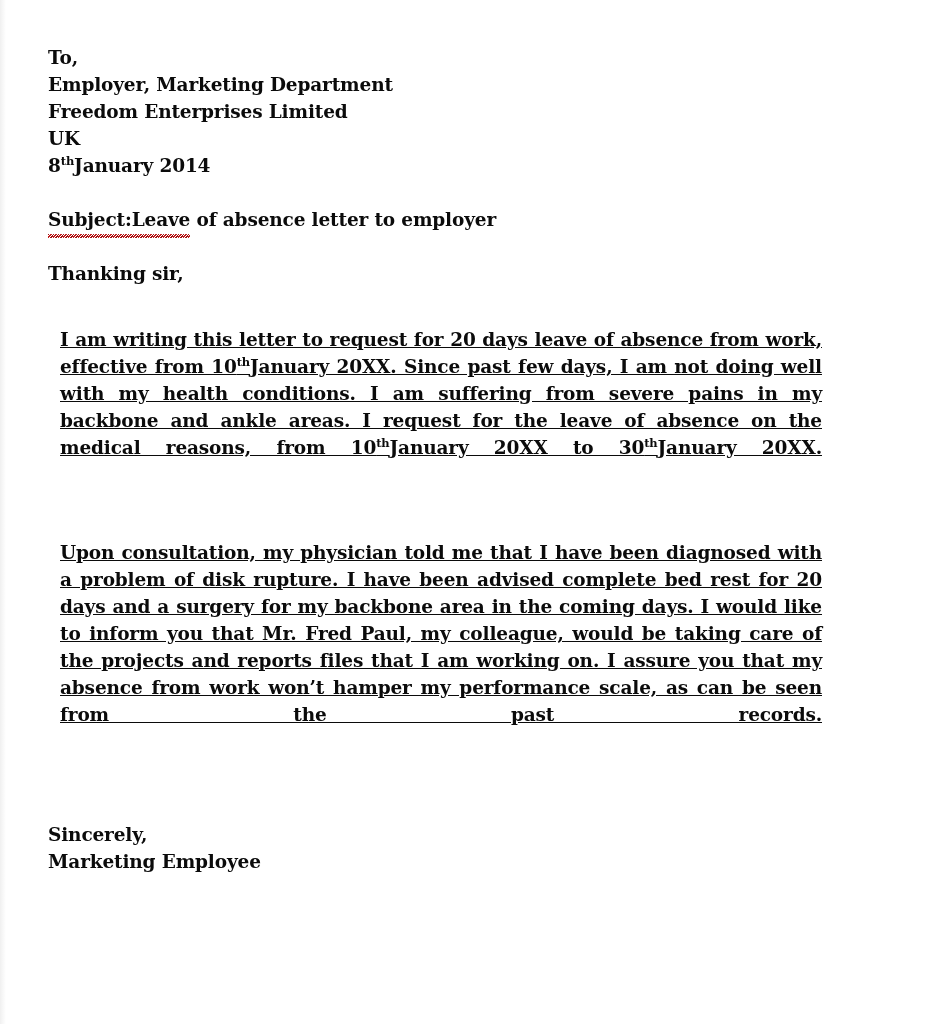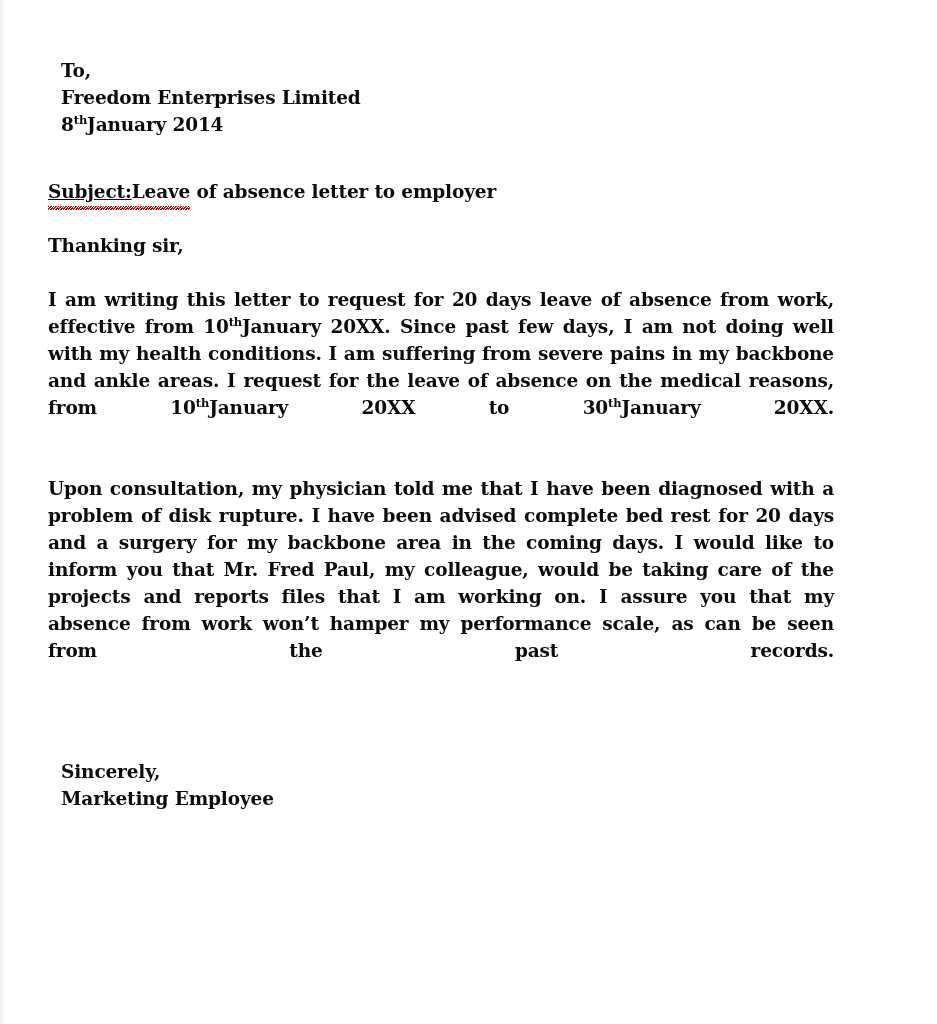--- a/index.html
+++ b/index.html
@@ -43,42 +43,42 @@
     font-family: "DejaVu Serif", "Liberation Serif", serif;
     font-weight: 700;
     font-size: 18.5px;
     line-height: 27px;
     color: #0b0b0b;
     letter-spacing: -0.15px;
     -webkit-font-smoothing: none;
   }
 
   .block {
-    margin: 13px;
+    margin: 0;
   }
 
   .para {
     text-align: justify;
     text-justify: inter-word;
-    margin: 0;
+    margin: 12px;
+    text-decoration: underline;
   }
 
   
   .para::after {
     content: "";
     display: inline-block;
     width: 100%;
   }
 
   .spacer {
     height: 27px;
   }
 
   .subject-label {
-    text-decoration: underline;
     text-underline-offset: 1px;
   }
 
   
   .squiggle {
     position: relative;
     display: inline-block;
   }
   .squiggle::after {
     content: "";
@@ -108,21 +108,23 @@
 </head>
 <body>
 
 <div class="scan-edge-left"></div>
 
 <div class="page">
   <div class="letter">
 
     <div class="block">
       <div class="line">To,</div>
+      <div class="line">Employer, Marketing Department</div>
       <div class="line">Freedom Enterprises Limited</div>
+      <div class="line">UK</div>
       <div class="line"><span>8</span><sup>th</sup><span>January 2014</span></div>
     </div>
 
     <div class="spacer"></div>
 
     <div class="line"><span class="squiggle"><span class="subject-label">Subject:</span><span>Leave</span></span><span> of absence letter to employer</span></div>
 
     <div class="spacer"></div>
 
     <div class="line">Thanking sir,</div>

